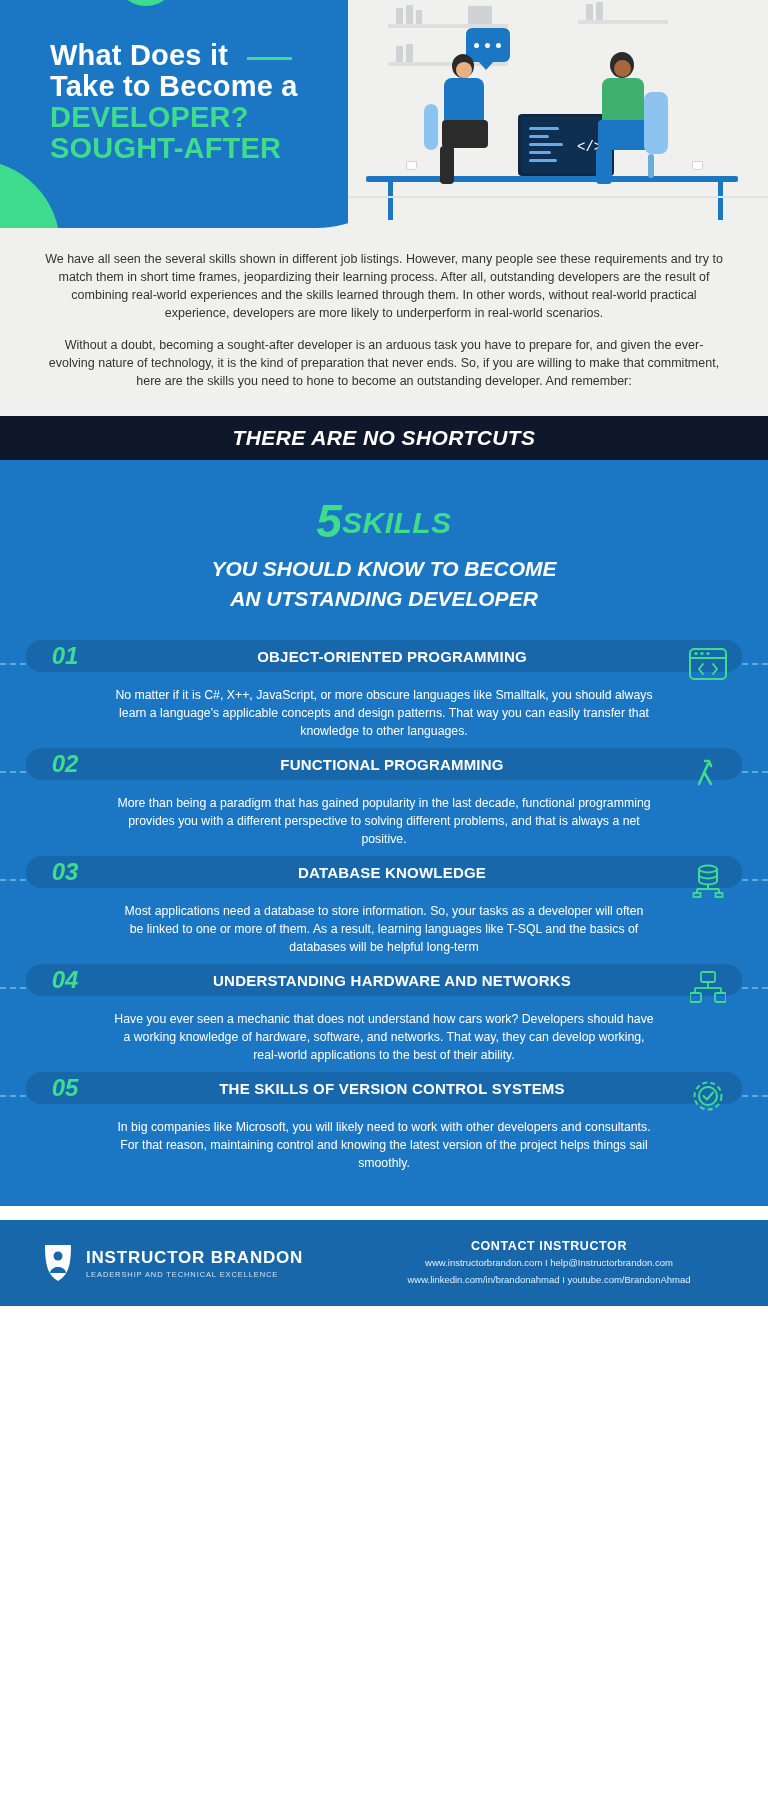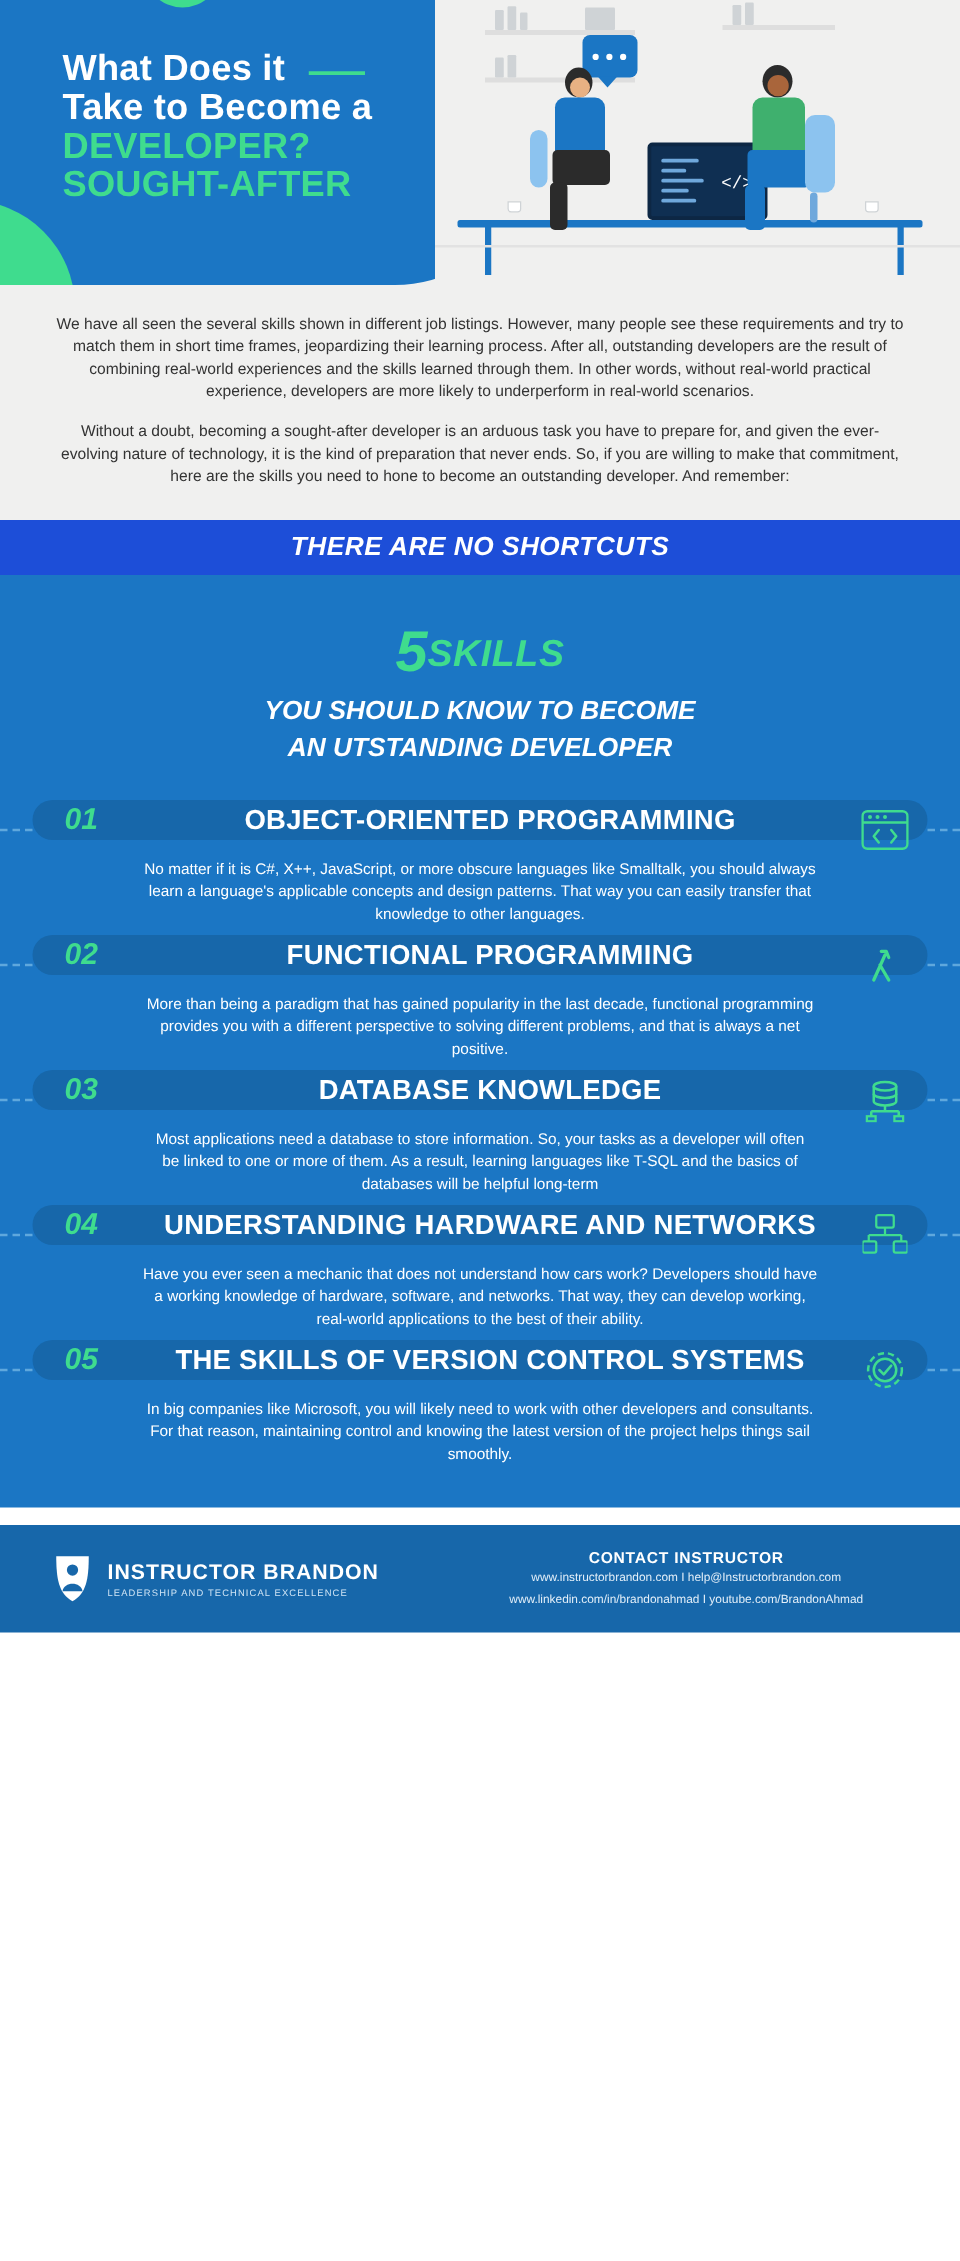--- a/index.html
+++ b/index.html
@@ -140,21 +140,21 @@
     color: #333333;
     font-size: 12.5px;
     line-height: 18px;
     text-align: center;
     margin-bottom: 14px;
   }
   .intro p:last-child { margin-bottom: 0; }
 
   
   .banner {
-    background: #1d4ed8;
+    background: #0f172a;
     height: 44px;
     display: flex;
     align-items: center;
     justify-content: center;
   }
   .banner span {
     color: #ffffff;
     font-size: 21px;
     font-style: italic;
     font-weight: bold;
@@ -221,21 +221,21 @@
     text-align: center;
     color: #3fdc8e;
     font-size: 24px;
     font-weight: bold;
     font-style: italic;
   }
   .skill-title {
     flex: 1;
     text-align: center;
     color: #ffffff;
-    font-size: 22px;
+    font-size: 15px;
     font-weight: bold;
     letter-spacing: 0.2px;
     padding-right: 62px;
   }
   .skill-icon {
     position: absolute;
     right: 6px;
     top: 4px;
     width: 56px;
     height: 40px;

